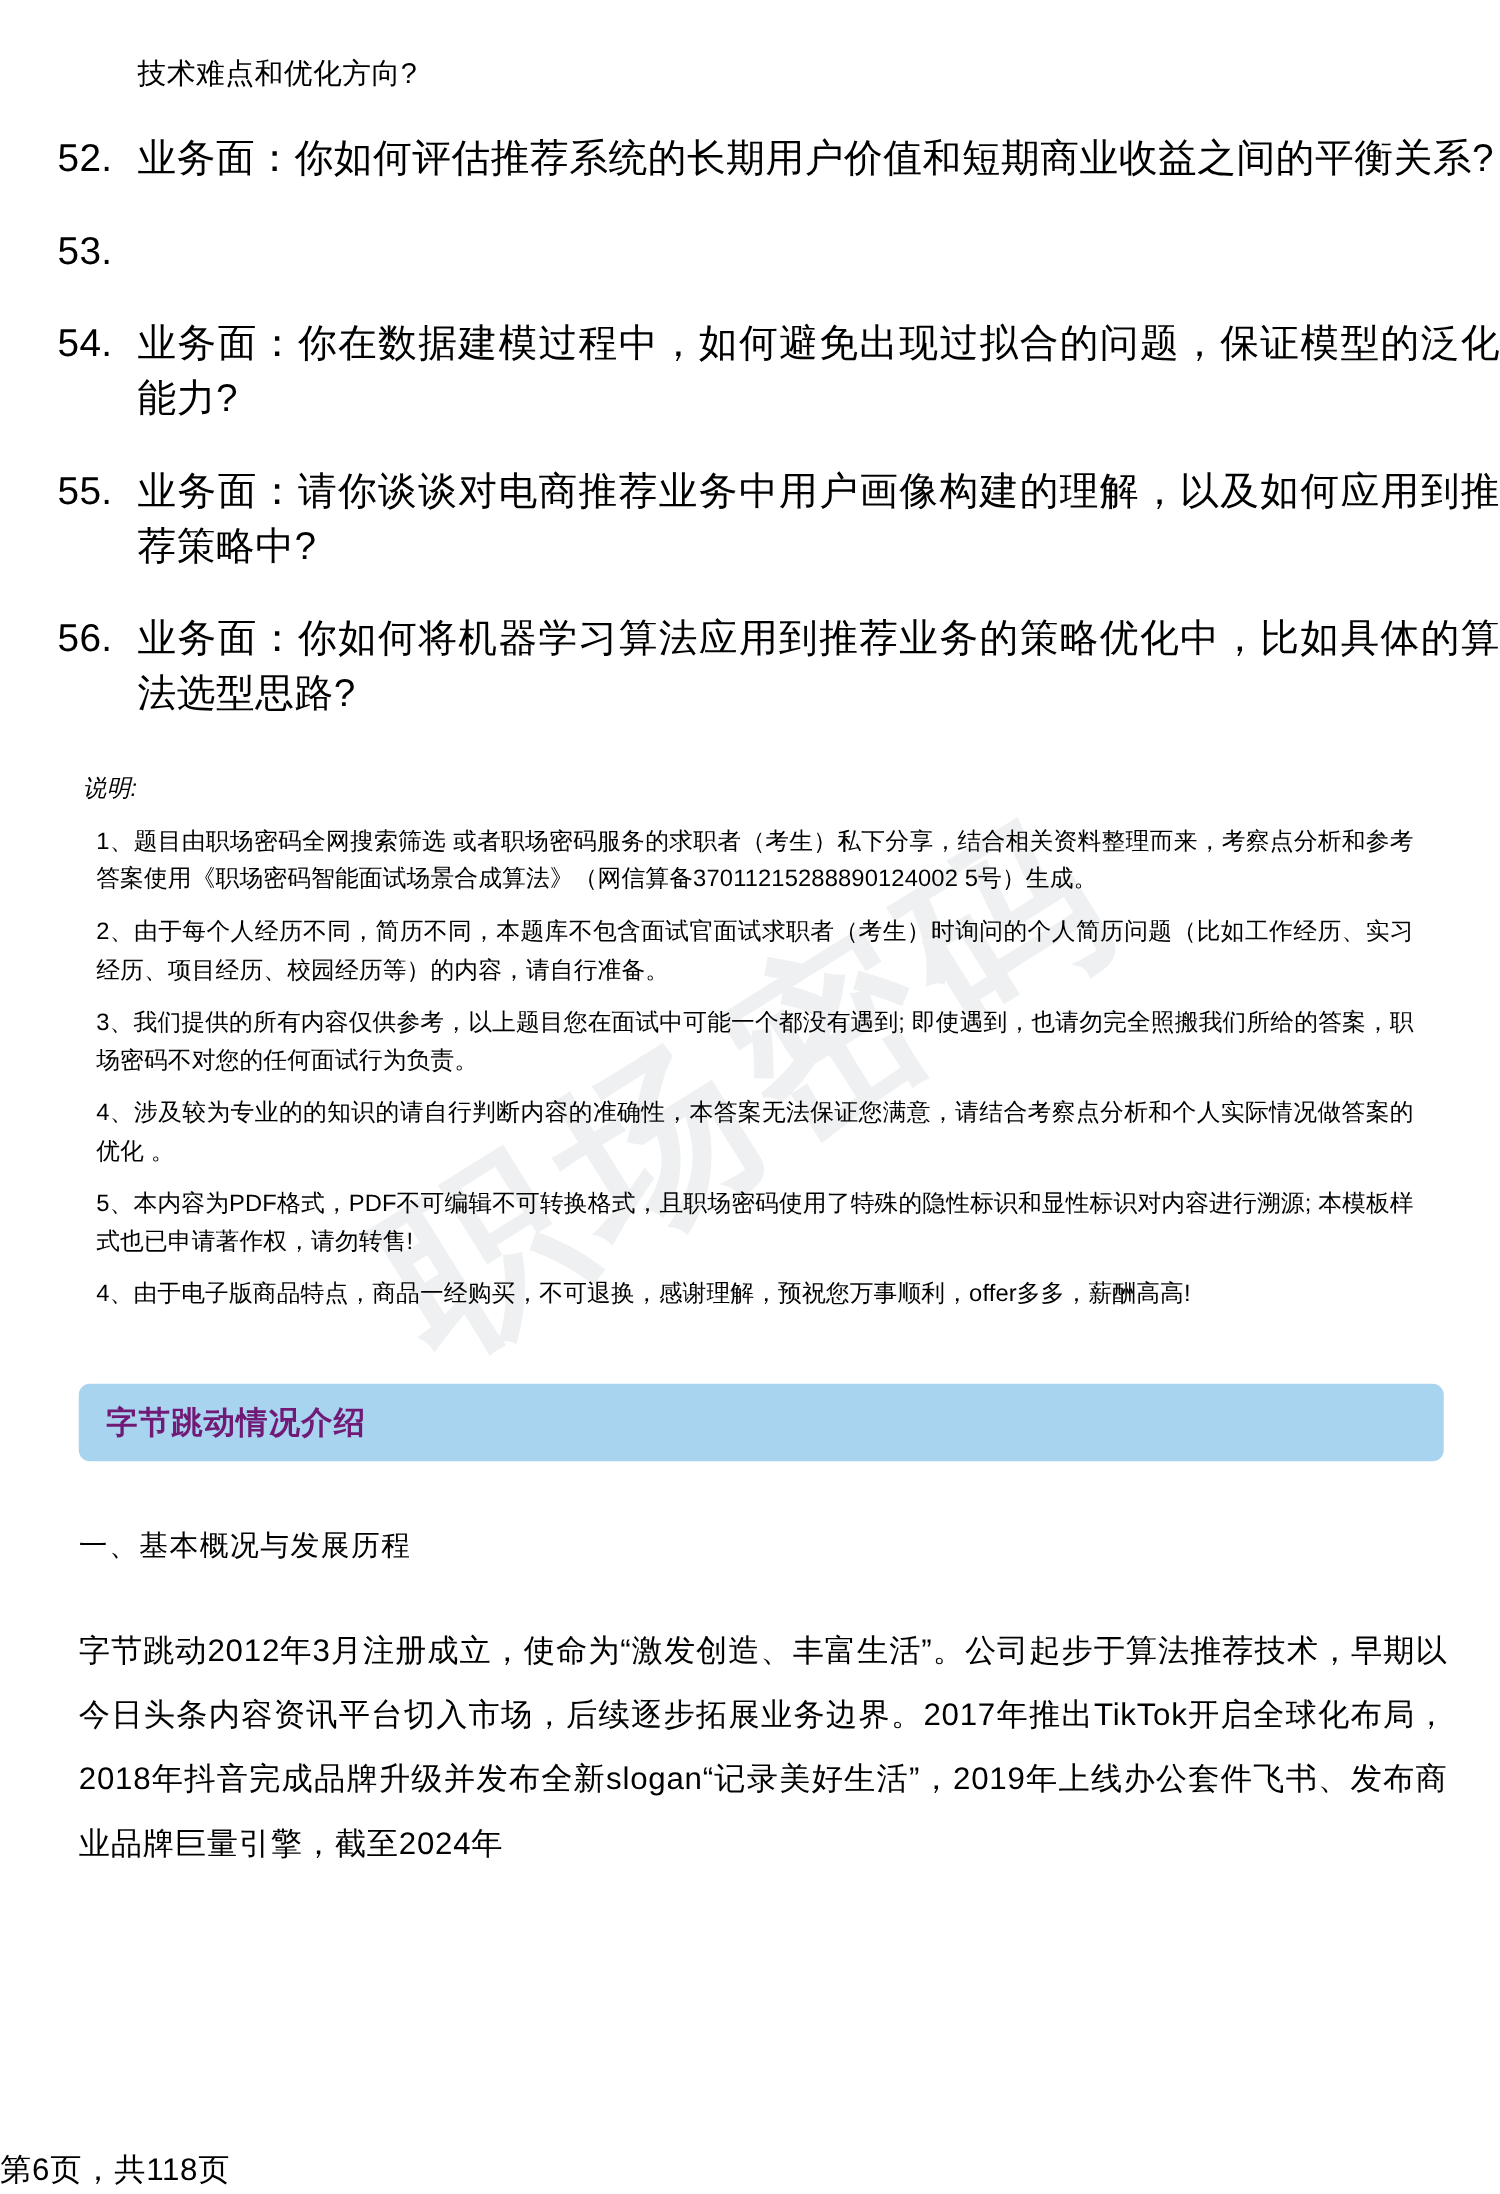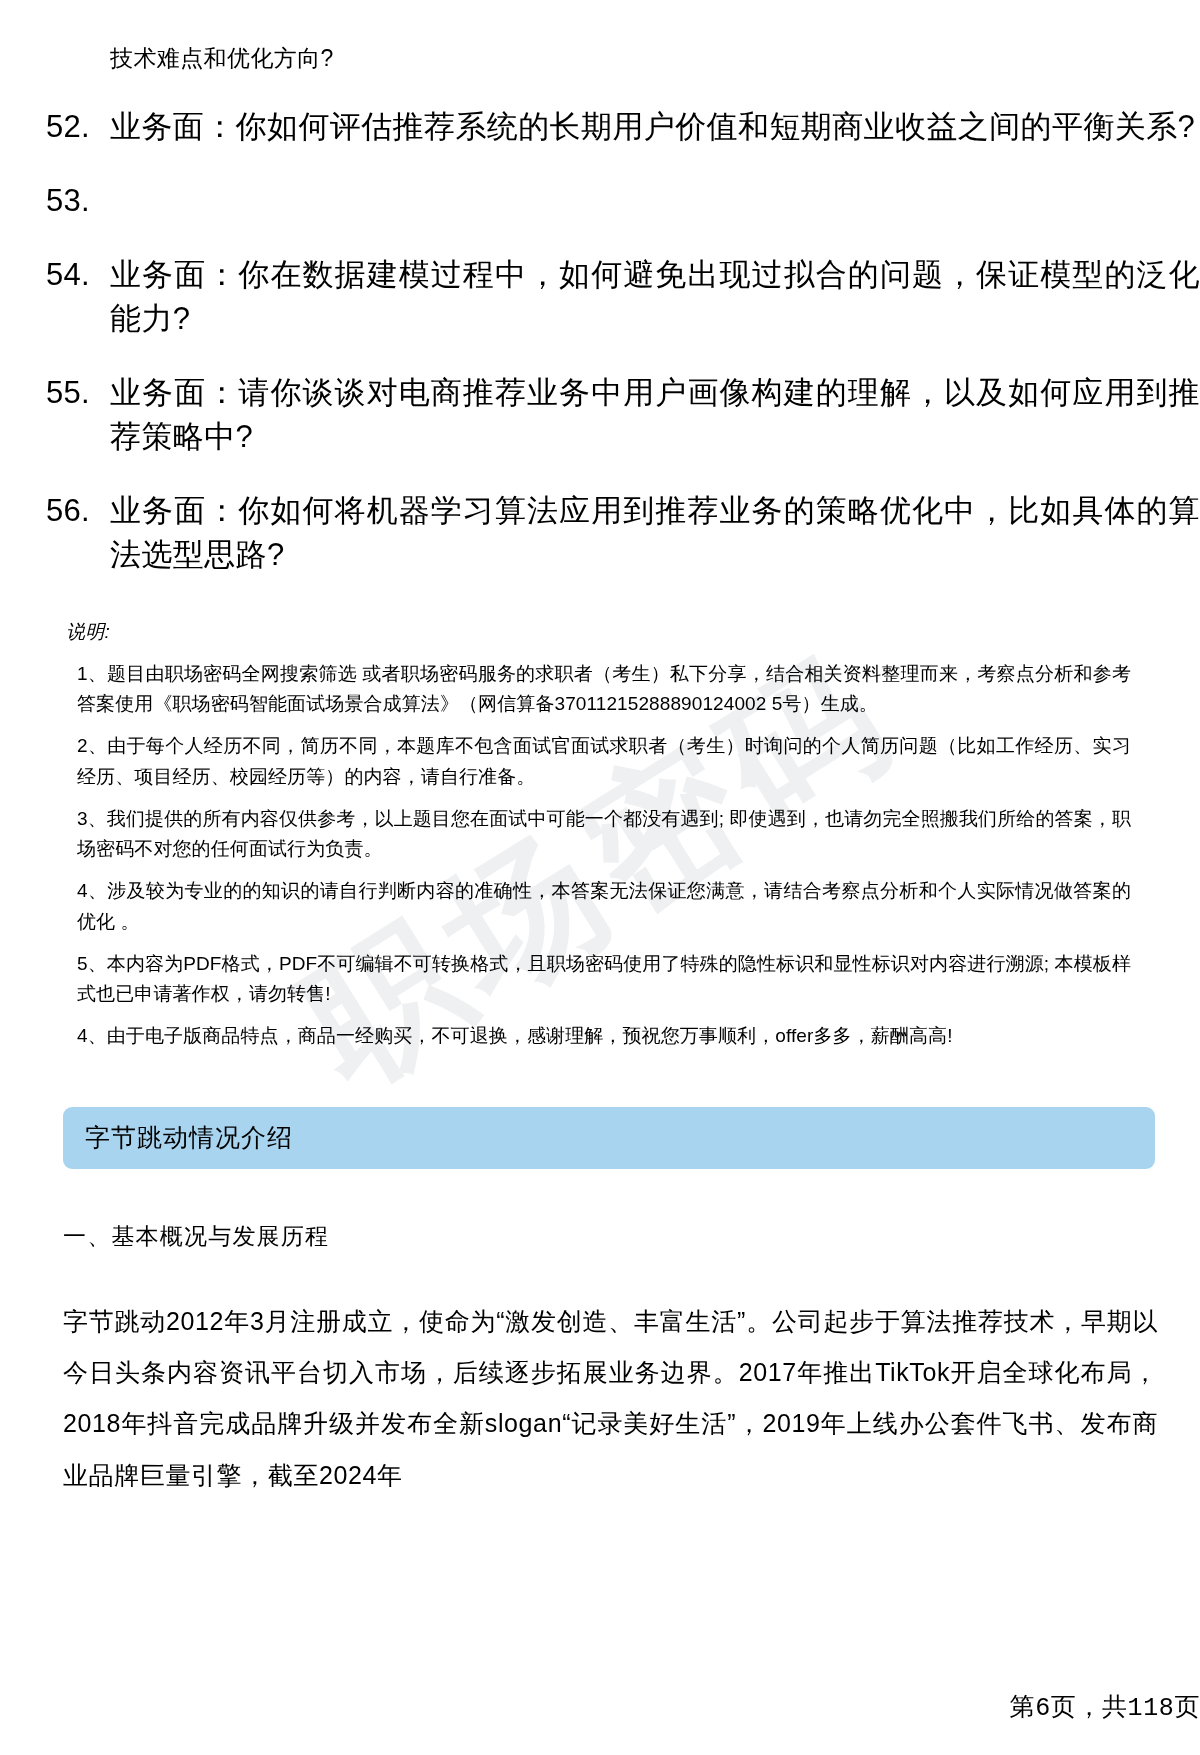--- a/index.html
+++ b/index.html
@@ -105,23 +105,23 @@
     background: #a8d4f0;
     border-radius: 9px;
     height: 62px;
     display: flex;
     align-items: center;
     padding-left: 22px;
     box-sizing: border-box;
   }
   .banner-text {
     font-size: 25px;
-    font-weight: 400;
+    font-weight: 700;
     letter-spacing: 1px;
-    color: #000000;
+    color: #701a75;
   }
 
   
   .section-head {
     margin: 52px 0 0 63px;
     font-size: 23px;
     font-weight: 400;
     letter-spacing: 1.2px;
   }
 
@@ -132,26 +132,25 @@
     letter-spacing: 0.6px;
     text-align: justify;
     text-justify: inter-character;
   }
 
   
   .footer {
     position: absolute;
     left: 0;
     right: 0;
-    bottom: 32px;
-    text-align: right;
+    bottom: 3px;
+    text-align: left;
     font-size: 25px;
     letter-spacing: 0.6px;
     z-index: 3;
-    font-family: Liberation Mono, monospace;
   }
 </style>
 </head>
 <body>
 
 <div class="page">
 
   <div class="watermark">职场密码</div>
 
   <div class="content">

